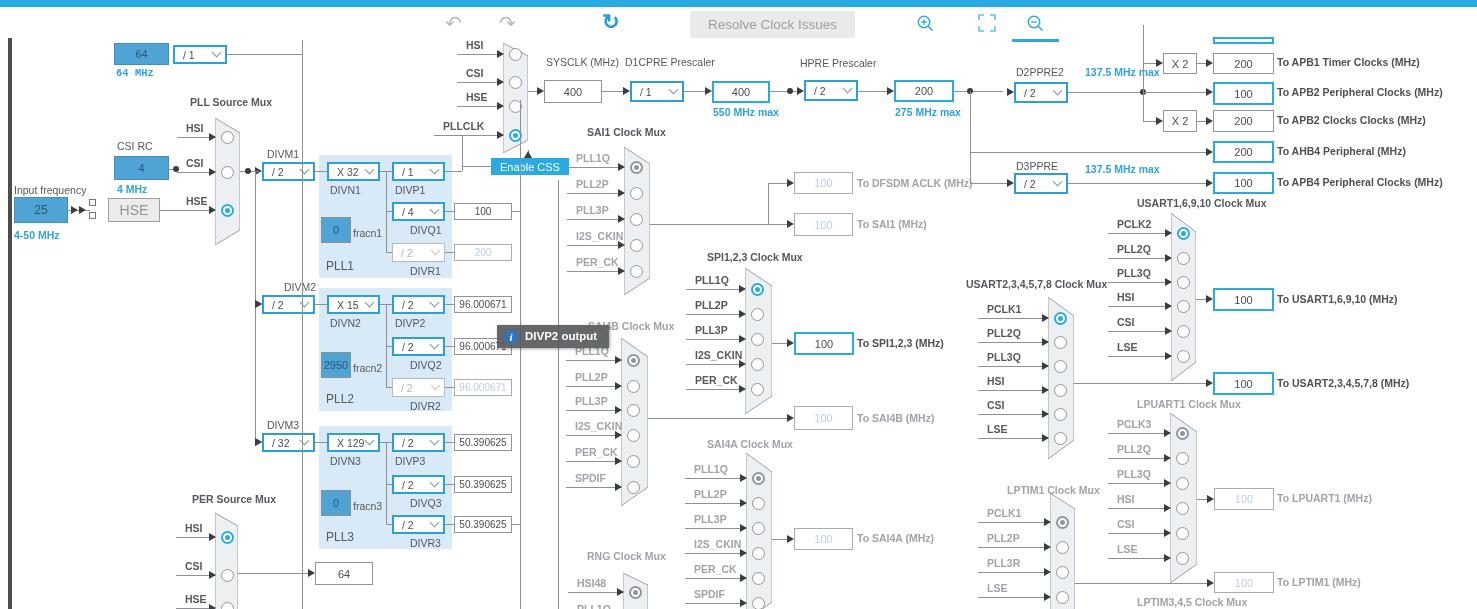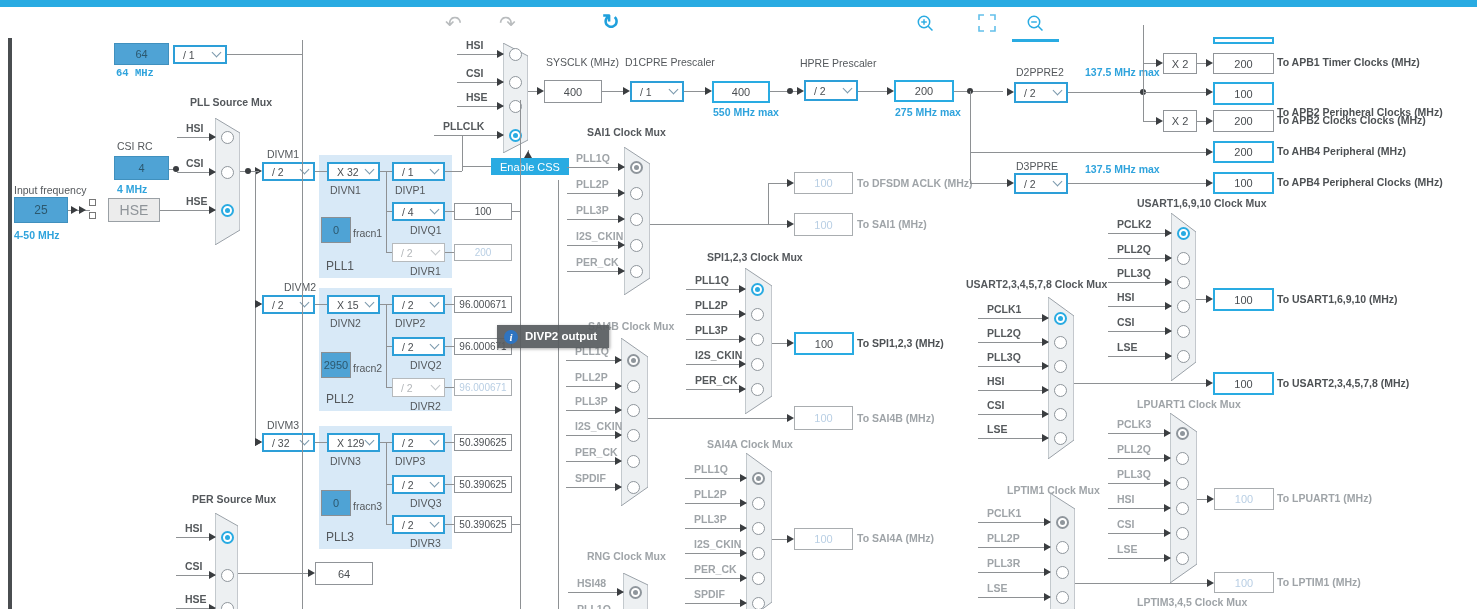--- a/index.html
+++ b/index.html
@@ -68,20 +68,21 @@
 <body>
 
 <div id="canvas">
 
   <div id="topstrip"></div>
 
   <div id="toolbar">
     <button class="tbtn" style="left:445px;top:6px;"><span class="glyph">↶</span></button>
     <button class="tbtn" style="left:499px;top:6px;"><span class="glyph">↷</span></button>
     <button class="tbtn" style="left:602px;top:4px;"><span class="glyph blue">↻</span></button>
+    <button id="resolve-btn" style="left:690px;top:4px;width:165px;height:27px;">Resolve Clock Issues</button>
     <button class="tbtn" style="left:916px;top:7px;">
       <svg width="19" height="19" viewBox="0 0 19 19">
           <circle cx="8" cy="8" r="5.7" fill="none" stroke="#29ABE2" stroke-width="1.5"></circle>
           <line x1="12.2" y1="12.2" x2="16.5" y2="16.5" stroke="#29ABE2" stroke-width="1.5"></line>
           <line x1="5.2" y1="8" x2="10.8" y2="8" stroke="#29ABE2" stroke-width="1.4"></line>
           <line x1="8" y1="5.2" x2="8" y2="10.8" stroke="#29ABE2" stroke-width="1.4"></line>
         </svg>
     </button>
     <button class="tbtn" style="left:978px;top:7px;">
       <svg width="18" height="18" viewBox="0 0 18 18">
@@ -571,21 +572,21 @@
         <span>/ 2</span>
         <span class="caret"></span>
       </div>
       <div class="sub" style="left: 410px; top: 537px;">DIVR3</div>
       <div class="hl" style="left: 445px; top: 524px; width: 9px; height: 1px;"></div>
       <div class="box" style="left: 454px; top: 516px; width: 58px; height: 17px;">50.390625</div>
       <div class="box plain" style="left: 1213px; top: 53px; width: 61px; height: 21px;">200</div>
       <div class="ol" style="left: 1277px; top: 56px;">To APB1 Timer Clocks (MHz)</div>
       <div class="box plain" style="left: 1163px; top: 53px; width: 34px; height: 21px;">X 2</div>
       <div class="box blue" style="left: 1213px; top: 82px; width: 61px; height: 23px;">100</div>
-      <div class="ol" style="left: 1277px; top: 86px; margin-top: 20px;">To APB2 Peripheral Clocks (MHz)</div>
+      <div class="ol" style="left: 1277px; top: 86px;">To APB2 Peripheral Clocks (MHz)</div>
       <div class="box plain" style="left: 1213px; top: 110px; width: 61px; height: 22px;">200</div>
       <div class="ol" style="left: 1277px; top: 114px;">To APB2 Clocks Clocks (MHz)</div>
       <div class="box plain" style="left: 1163px; top: 110px; width: 34px; height: 22px;">X 2</div>
       <div class="box blue" style="left: 1213px; top: 141px; width: 61px; height: 22px;">200</div>
       <div class="ol" style="left: 1277px; top: 145px;">To AHB4 Peripheral (MHz)</div>
       <div class="box blue" style="left: 1213px; top: 172px; width: 61px; height: 22px;">100</div>
       <div class="ol" style="left: 1277px; top: 176px;">To APB4 Peripheral Clocks (MHz)</div>
       <div class="box dis plain" style="left: 794px; top: 172px; width: 59px; height: 22px;">100</div>
       <div class="ol off" style="left: 857px; top: 177px;">To DFSDM ACLK (MHz)</div>
       <div class="box dis plain" style="left: 794px; top: 213px; width: 59px; height: 23px;">100</div>

